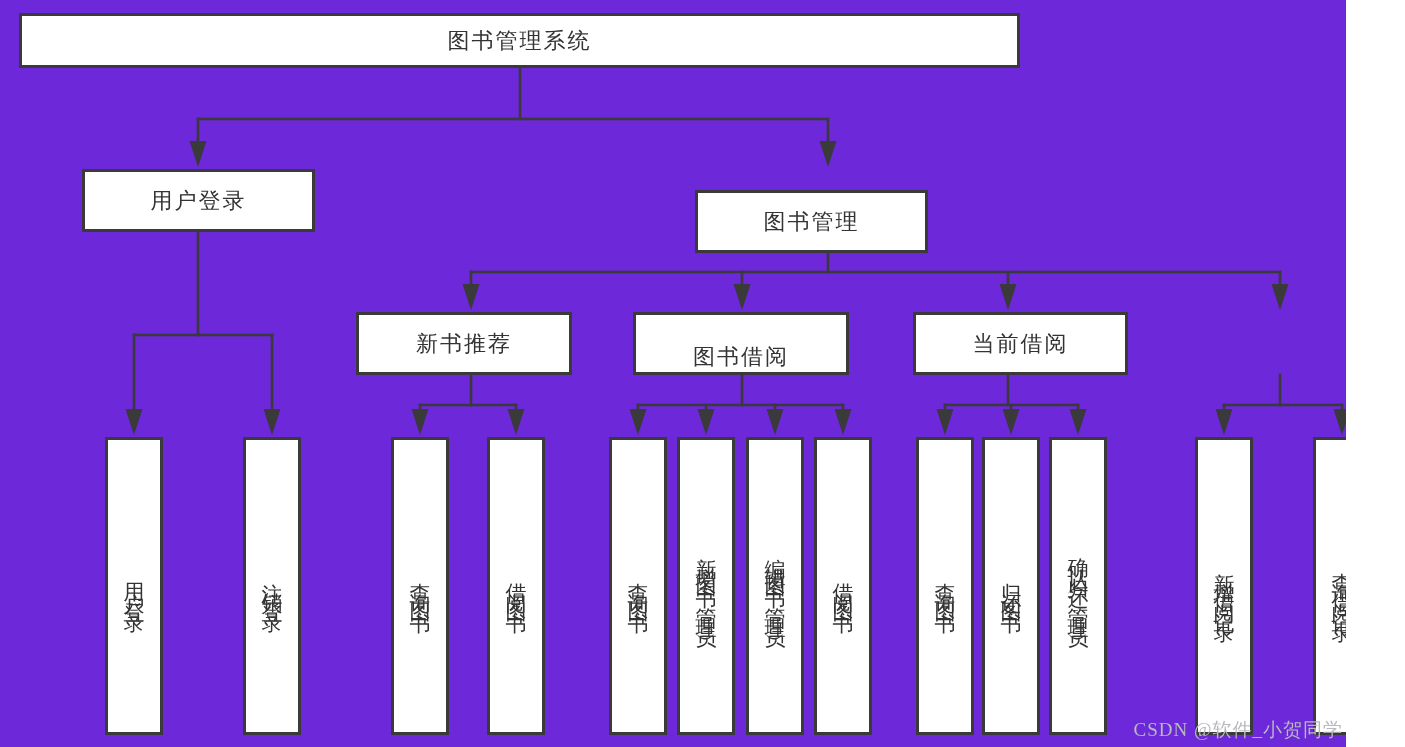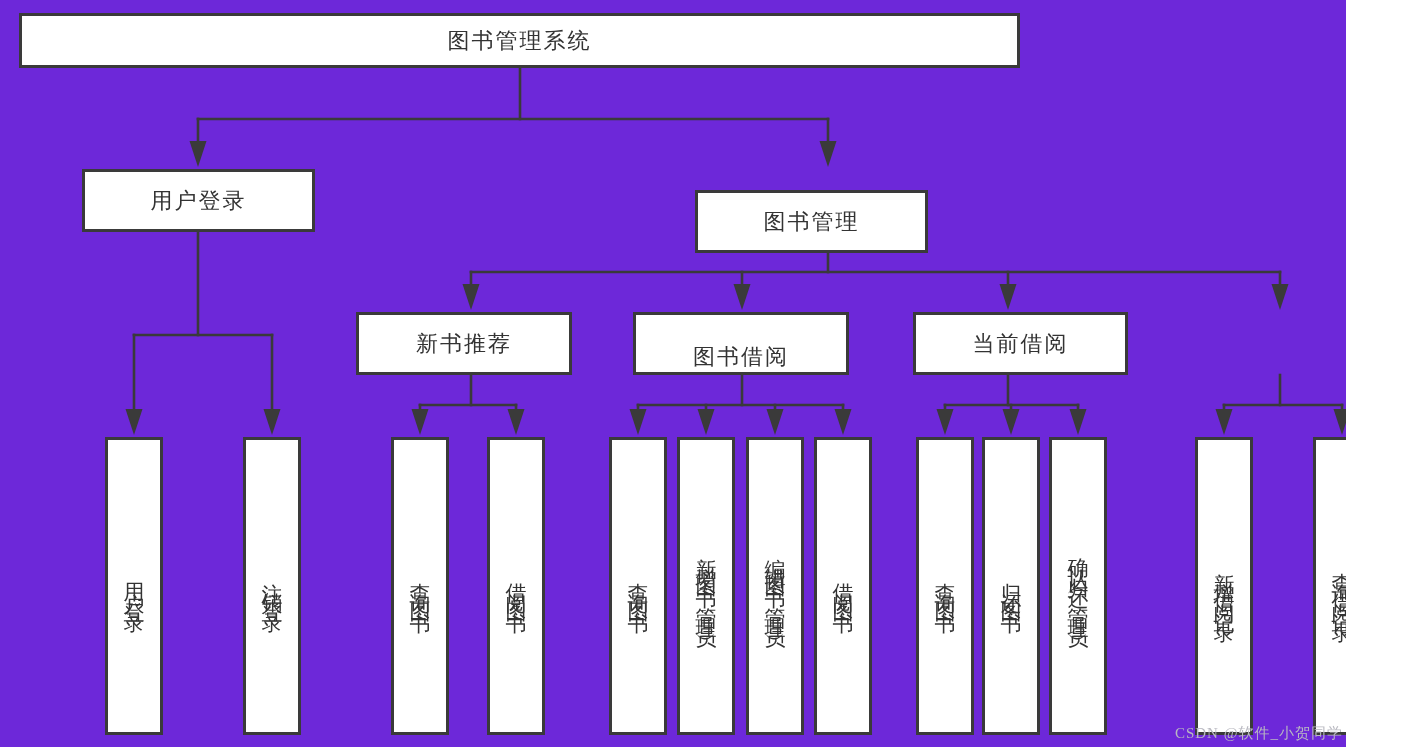--- a/index.html
+++ b/index.html
@@ -32,21 +32,21 @@
     writing-mode:vertical-rl;
     text-orientation:mixed;
     font-size:21px;
     letter-spacing:10px;
     color:#333333;
     white-space:nowrap;
   }
   .watermark{
     position:absolute;
     right:3px;bottom:4px;
-    font-size:15px;
+    font-size:19px;
     color:#b9b9c1;
     letter-spacing:1px;
     white-space:nowrap;
     margin-left:41px;
   }
 </style>
 </head>
 <body>
 
 <div class="stage">

